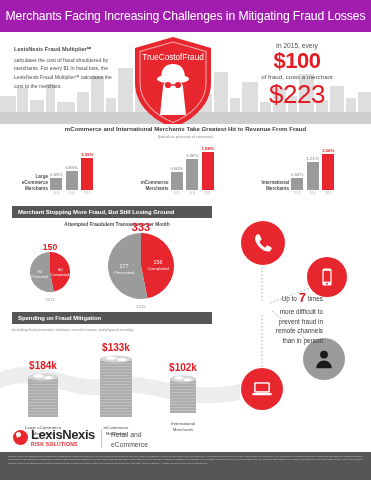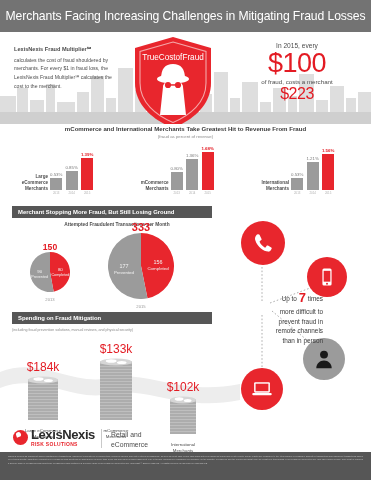--- a/index.html
+++ b/index.html
@@ -9,21 +9,21 @@
     background:#ffffff;
     position:relative;
     overflow:hidden;
     color:#3b3b3b;
   }
   .page { position:relative; width:371px; height:480px; background:#fff; }
 
   
   .header {
     position:absolute; left:0; top:0; width:371px; height:32px;
-    background:#737373; display:flex; align-items:center; justify-content:center;
+    background:#a21caf; display:flex; align-items:center; justify-content:center;
   }
   .header-title {
     color:#ffffff; font-size:12.2px; font-weight:400; letter-spacing:-0.1px;
     white-space:nowrap;
   }
 
   
   .hero { position:absolute; left:0; top:32px; width:371px; height:92px; overflow:hidden; }
   .skyline { position:absolute; left:0; bottom:0; width:371px; height:70px; }
 
@@ -33,26 +33,26 @@
   }
   .hero-left .lead { font-weight:bold; font-size:5.6px; display:block; margin-bottom:1px; }
 
   .shield-wrap { position:absolute; left:131px; top:3px; width:84px; height:95px; }
 
   .hero-right {
     position:absolute; right:12px; top:10px; width:124px; text-align:center;
   }
   .hero-right .r-small { font-size:6.6px; color:#4d4d4d; display:block; }
   .hero-right .r-big {
-    font-size:27px; color:#e31b23; font-weight:400; line-height:1.05; display:block;
+    font-size:22px; color:#e31b23; font-weight:700; line-height:1.05; display:block;
     letter-spacing:-0.5px;
   }
   .hero-right .r-mid { font-size:6.2px; color:#4d4d4d; display:block; margin-top:1px; }
   .hero-right .r-big2 {
-    font-size:16px; color:#e31b23; font-weight:400; line-height:1.05; display:block;
+    font-size:26px; color:#e31b23; font-weight:400; line-height:1.05; display:block;
     letter-spacing:-0.5px; margin-top:1px;
   }
 
   
   .barsec { position:absolute; left:0; top:124px; width:371px; height:80px; }
   .barsec-title {
     text-align:center; font-size:6.1px; font-weight:bold; color:#3b3b3b; margin-top:1px;
   }
   .barsec-sub { text-align:center; font-size:4.3px; color:#8a8a8a; margin-top:1.5px; }
 
@@ -87,21 +87,21 @@
   .pie-total { font-size:8.6px; color:#e31b23; font-weight:bold; }
   .pie-total.big { font-size:11px; }
   .pie-year { font-size:4.2px; color:#9a9a9a; margin-top:1px; }
 
   
   .spendsec { position:absolute; left:0; top:312px; width:240px; height:108px; }
   .spendsec .band { position:absolute; left:12px; top:0; width:200px; }
   .spend-sub { position:absolute; left:12px; top:16px; font-size:3.6px; color:#8a8a8a; }
   .spend-items { position:absolute; left:0; top:24px; width:240px; height:84px; }
   .spend-item { position:absolute; text-align:center; }
-  .spend-val { font-size:12px; color:#e31b23; font-weight:normal; white-space:nowrap; }
+  .spend-val { font-size:10px; color:#e31b23; font-weight:bold; white-space:nowrap; }
   .spend-label {
     font-size:4.4px; color:#4d4d4d; line-height:1.3; margin-top:2px; white-space:nowrap;
   }
 
   
   .channels { position:absolute; left:225px; top:215px; width:146px; height:190px; }
   .channel-text {
     position:absolute; left:-6px; top:73px; width:104px; text-align:right;
     font-size:6.4px; line-height:1.48; color:#3b3b3b;
   }
@@ -350,21 +350,21 @@
             <line x1="12" y1="48" x2="44" y2="48" stroke="#8d8d8d" stroke-width="0.7"></line>
             <line x1="12" y1="51" x2="44" y2="51" stroke="#8d8d8d" stroke-width="0.7"></line>
             <line x1="12" y1="54" x2="44" y2="54" stroke="#8d8d8d" stroke-width="0.7"></line>
             <line x1="12" y1="57" x2="44" y2="57" stroke="#8d8d8d" stroke-width="0.7"></line>
             <line x1="12" y1="60" x2="44" y2="60" stroke="#8d8d8d" stroke-width="0.7"></line>
             <line x1="12" y1="63" x2="44" y2="63" stroke="#8d8d8d" stroke-width="0.7"></line>
             <ellipse cx="28" cy="6" rx="16" ry="3.6" fill="#d6d6d6"></ellipse>
             <ellipse cx="23.2" cy="5" rx="5.44" ry="1.8" fill="#ffffff"></ellipse>
             <ellipse cx="33.760000000000005" cy="6.5" rx="4.8" ry="1.6" fill="#ffffff"></ellipse>
           </svg><div class="spend-label">mCommerce<br>Merchants</div></div>
-        <div class="spend-item" style="left: 158px; top: 44px; width: 50px;"><div class="spend-val">$102k</div><svg width="50" height="42" viewBox="0 0 50 42">
+        <div class="spend-item" style="left: 158px; top: 26px; width: 50px;"><div class="spend-val">$102k</div><svg width="50" height="42" viewBox="0 0 50 42">
             <rect x="12" y="6" width="26" height="34" fill="#bfbfbf"></rect>
             <line x1="12" y1="6" x2="38" y2="6" stroke="#8d8d8d" stroke-width="0.7"></line>
             <line x1="12" y1="9" x2="38" y2="9" stroke="#8d8d8d" stroke-width="0.7"></line>
             <line x1="12" y1="12" x2="38" y2="12" stroke="#8d8d8d" stroke-width="0.7"></line>
             <line x1="12" y1="15" x2="38" y2="15" stroke="#8d8d8d" stroke-width="0.7"></line>
             <line x1="12" y1="18" x2="38" y2="18" stroke="#8d8d8d" stroke-width="0.7"></line>
             <line x1="12" y1="21" x2="38" y2="21" stroke="#8d8d8d" stroke-width="0.7"></line>
             <line x1="12" y1="24" x2="38" y2="24" stroke="#8d8d8d" stroke-width="0.7"></line>
             <line x1="12" y1="27" x2="38" y2="27" stroke="#8d8d8d" stroke-width="0.7"></line>
             <line x1="12" y1="30" x2="38" y2="30" stroke="#8d8d8d" stroke-width="0.7"></line>

